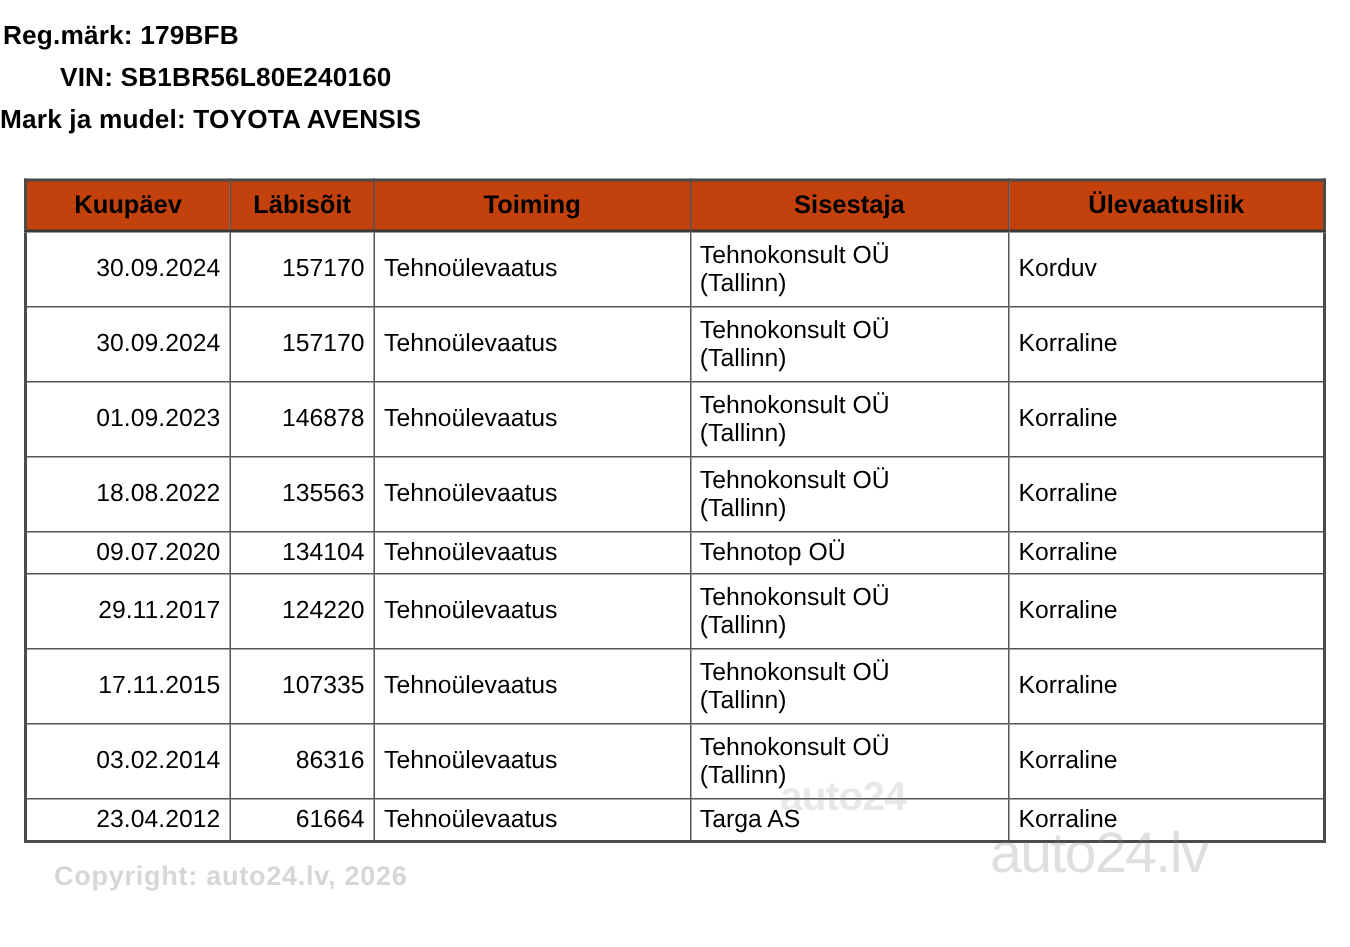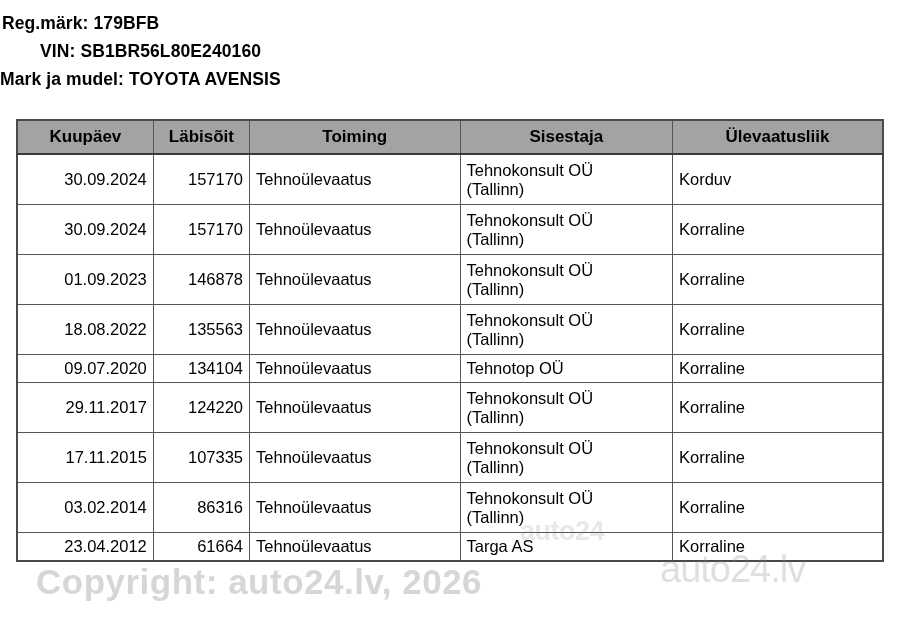--- a/index.html
+++ b/index.html
@@ -49,21 +49,21 @@
     border: 2px solid #4a4a4a;
   }
   table#inspection-table th,
   table#inspection-table td {
     border: 1px solid #555555;
     font-size: 16.5px;
     padding: 0 6px;
     vertical-align: middle;
   }
   table#inspection-table thead th {
-    background: #a3a3a3;
+    background: #c2410c;
     font-weight: bold;
     text-align: center;
     height: 32px;
     font-size: 17px;
     border-bottom: 2px solid #3a3a3a;
     margin-top: 13px;
   }
   
   .col-date      { width: 136px; }
   .col-odo       { width: 96px;  }
@@ -86,22 +86,22 @@
   
   .watermark {
     position: absolute;
     pointer-events: none;
     user-select: none;
     font-family: "Liberation Sans", sans-serif;
     white-space: nowrap;
   }
   #watermark-copyright {
     left: 36px;
-    top: 562px;
-    font-size: 35px;
+    top: 574px;
+    font-size: 18px;
     font-weight: bold;
     color: rgba(120,120,120,0.30);
     letter-spacing: 0.5px;
   }
   #watermark-logo-main {
     left: 660px;
     top: 548px;
     font-size: 38px;
     font-weight: normal;
     color: rgba(130,130,130,0.26);

